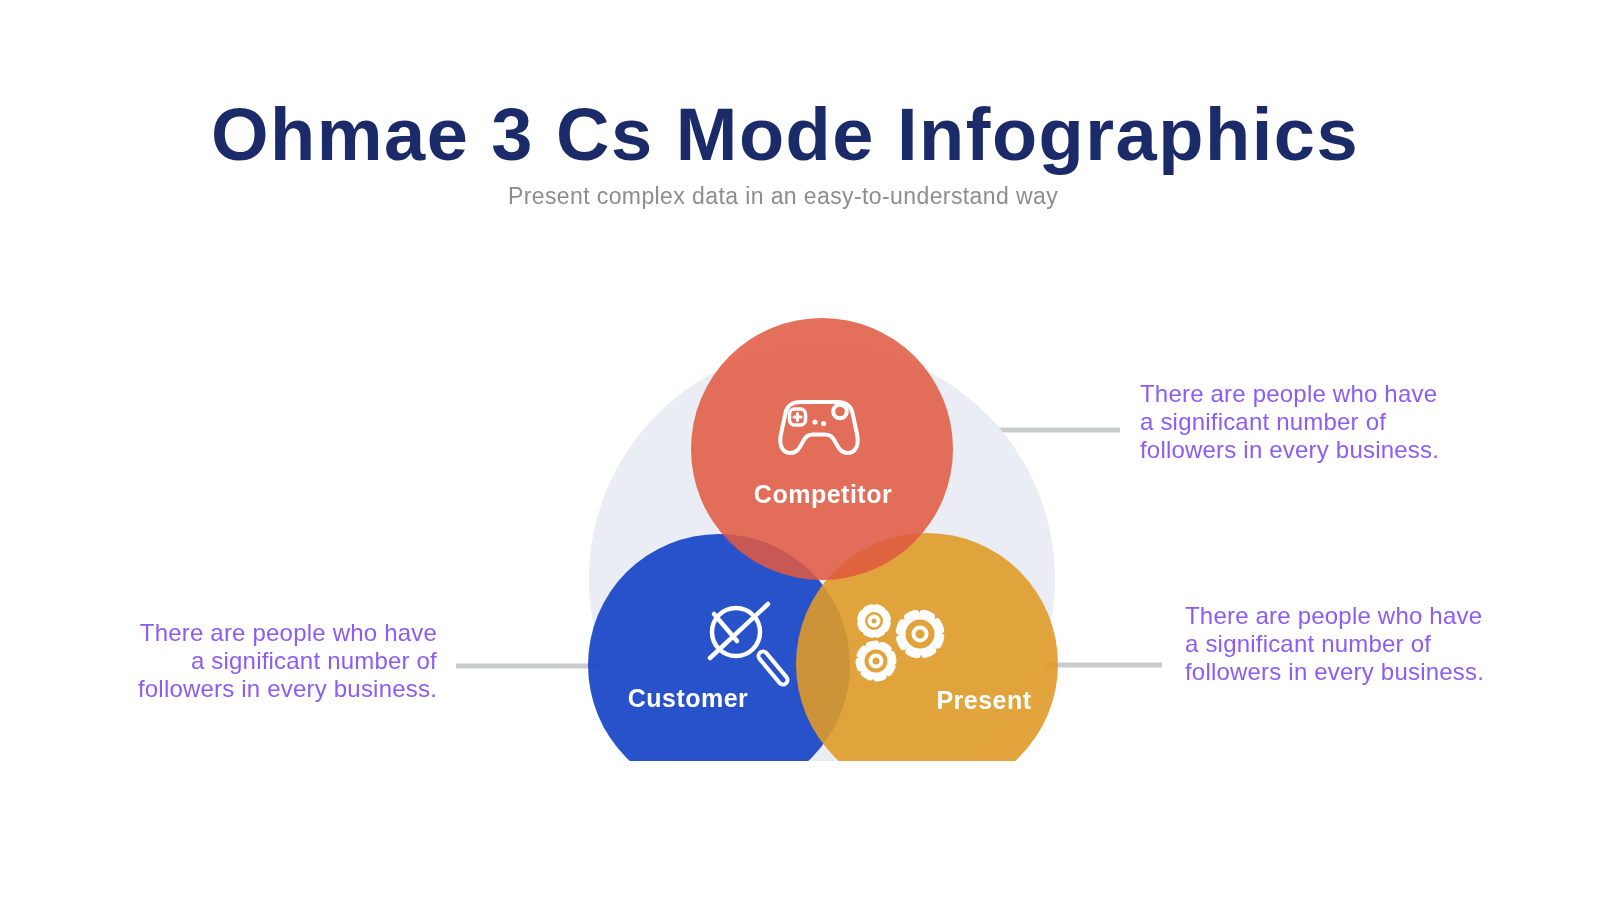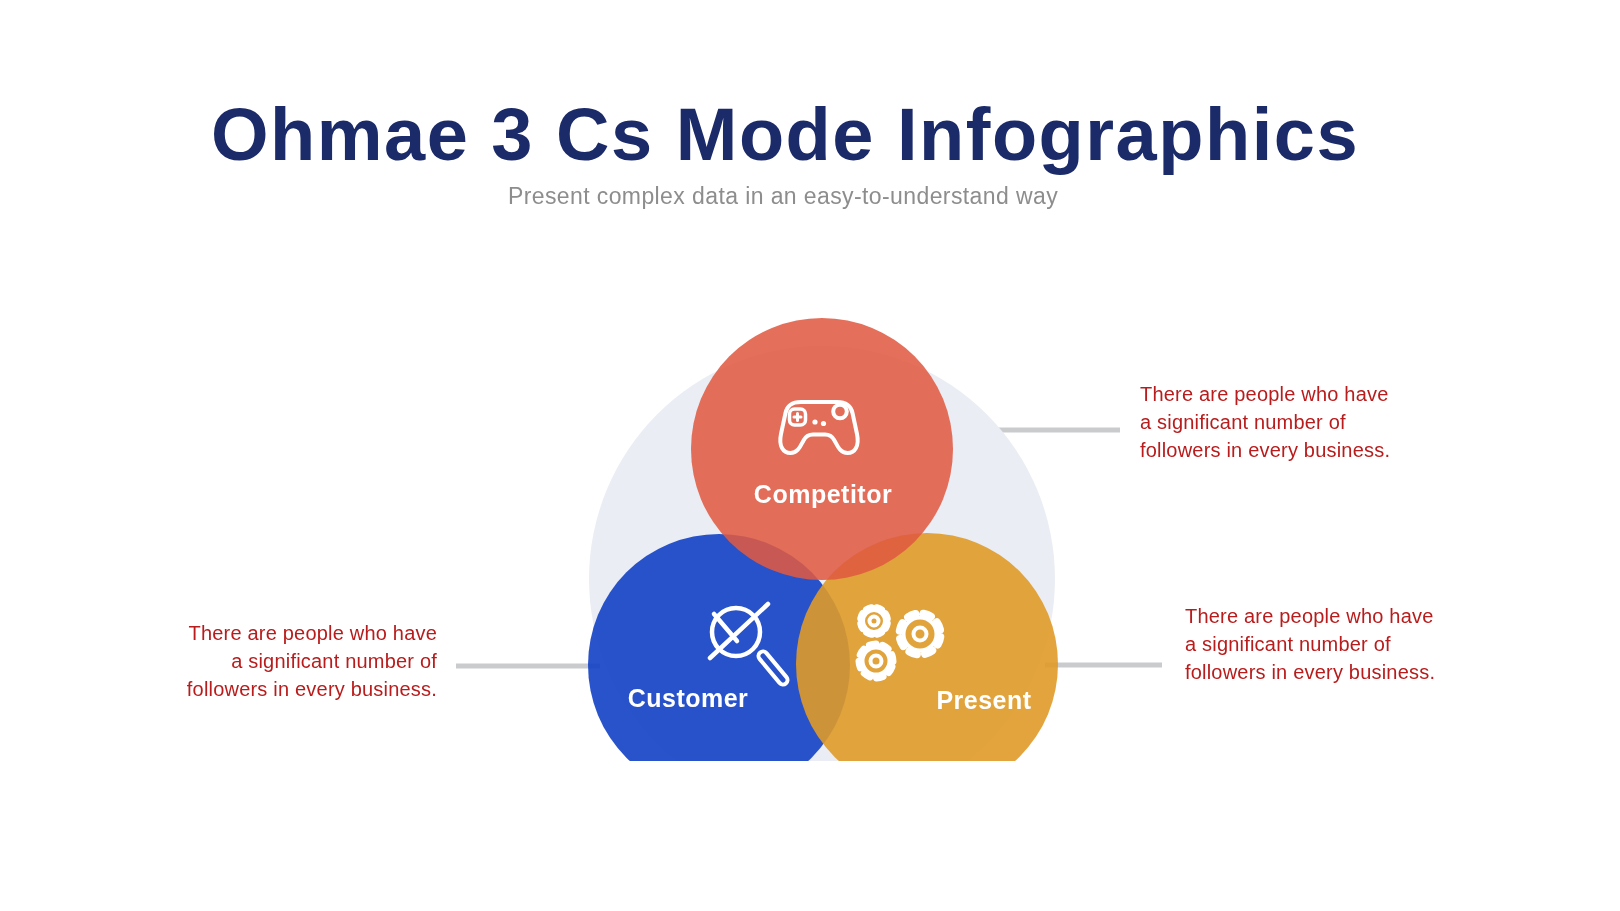--- a/index.html
+++ b/index.html
@@ -27,22 +27,22 @@
   .circle-label{
     position:absolute;width:300px;text-align:center;
     font-size:25px;font-weight:700;letter-spacing:0.5px;
     color:#FFFFFF;
   }
   .label-competitor{left:673px;top:480px;}
   .label-customer{left:538px;top:684px;}
   .label-company{left:834px;top:686px;}
   .annotation{
     position:absolute;
-    font-size:20px;line-height:28px;letter-spacing:0.2px;
-    color:#b91c1c;
+    font-size:24px;line-height:28px;letter-spacing:0.2px;
+    color:#8b5cf6;
     white-space:pre-line;
   }
   .annotation-top-right{left:1140px;top:380px;width:400px;text-align:left;}
   .annotation-left{left:97px;top:619px;width:340px;text-align:right;}
   .annotation-bottom-right{left:1185px;top:602px;width:400px;text-align:left;}
 </style>
 </head>
 <body>
 
 <div class="slide">

